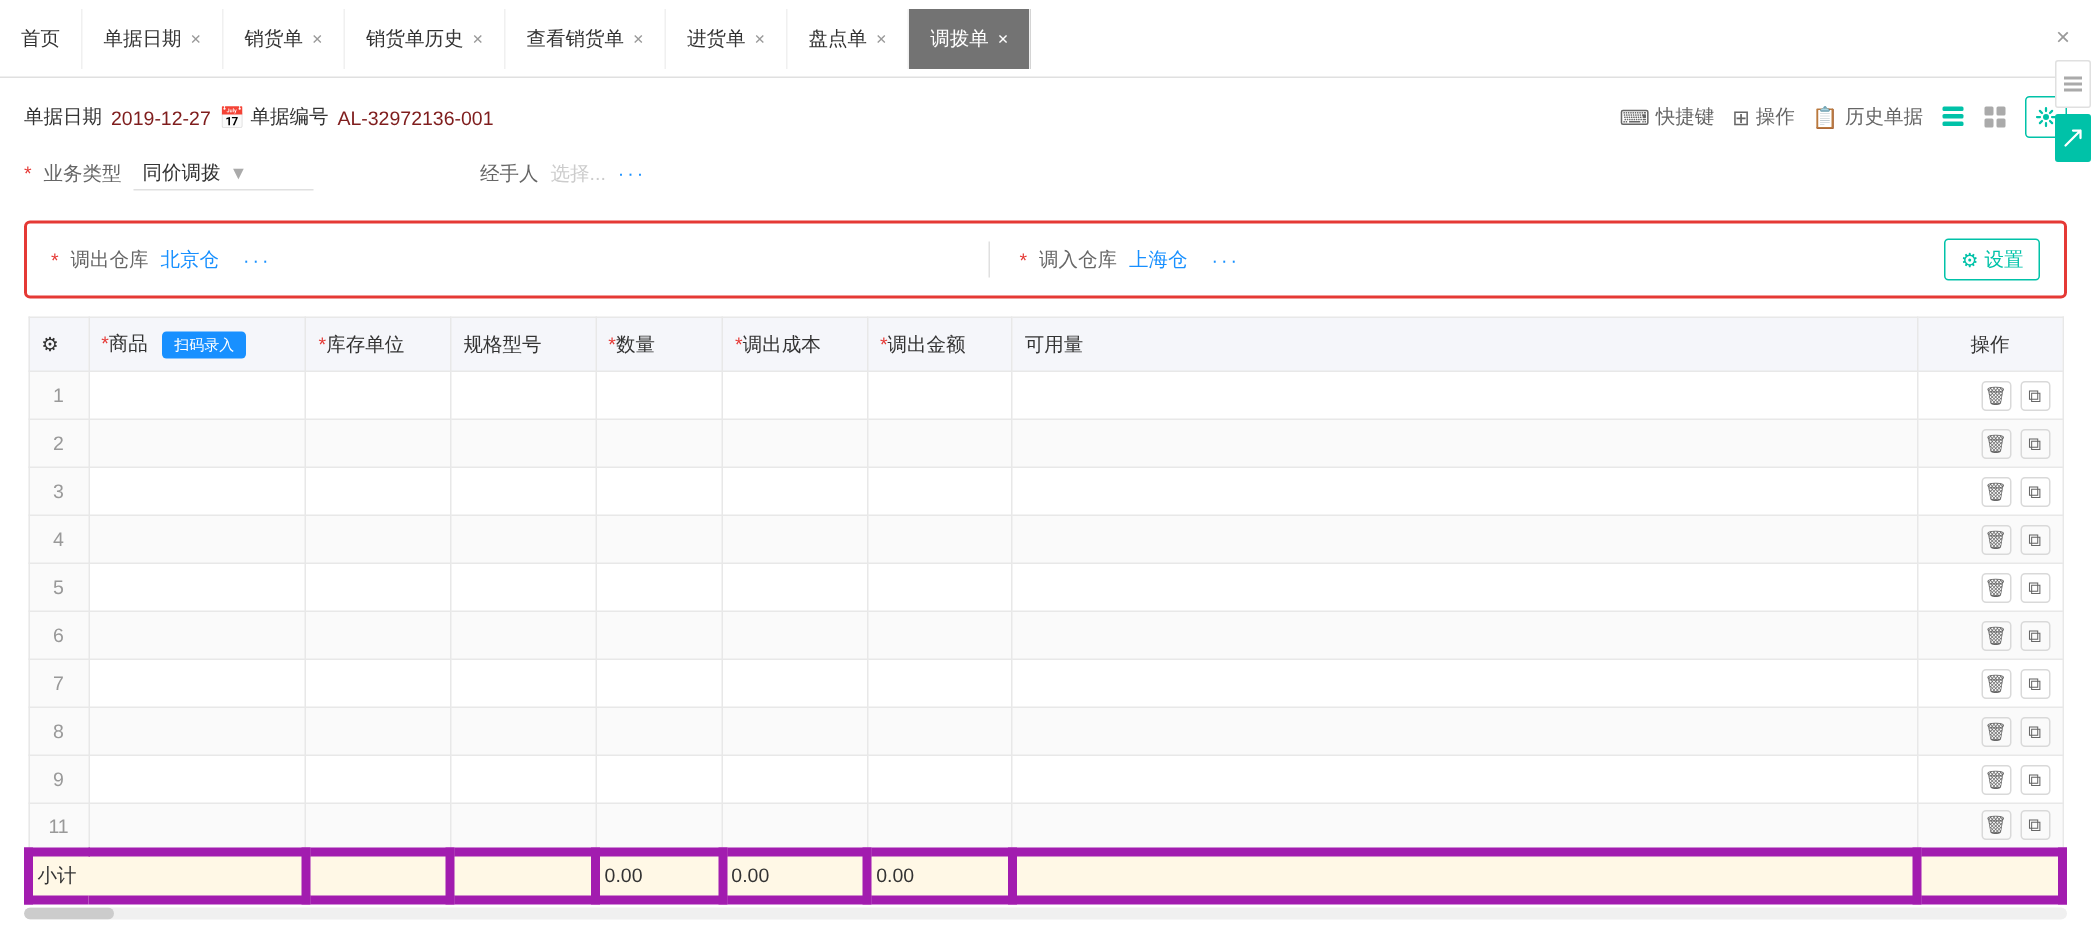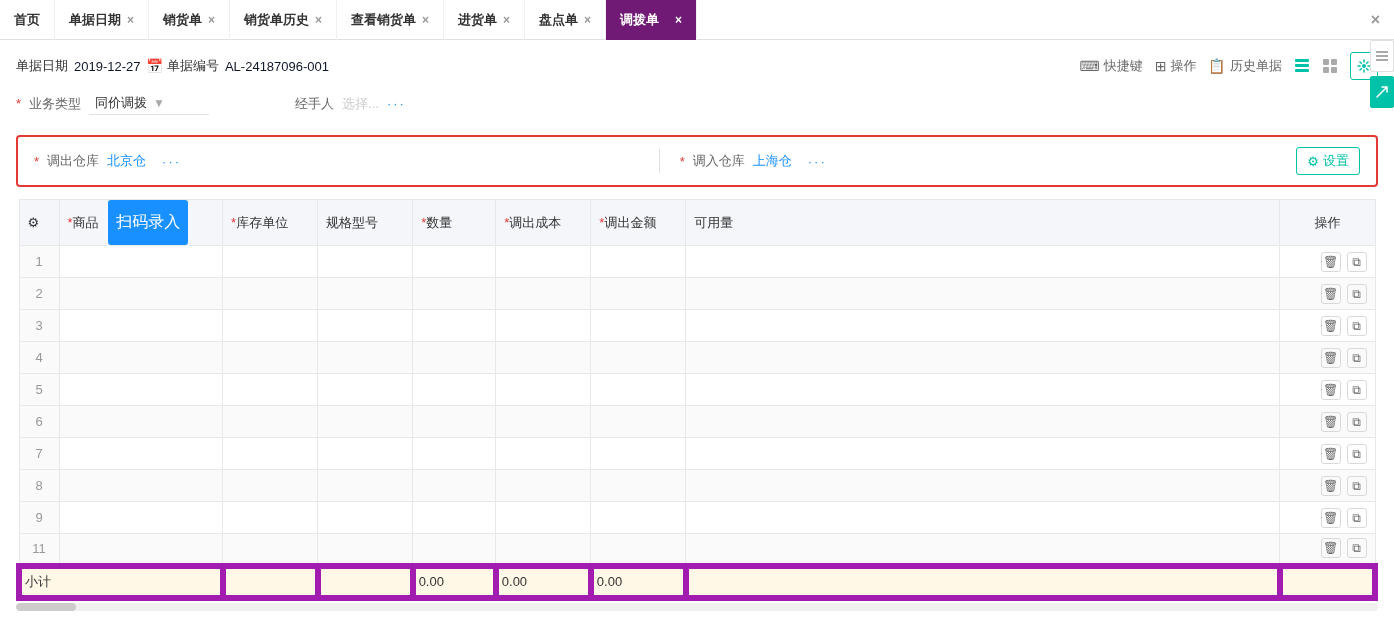--- a/index.html
+++ b/index.html
@@ -4,43 +4,41 @@
   <style>
     * { box-sizing: border-box; margin: 0; padding: 0; }
     body { font-family: 'Microsoft YaHei', Arial, sans-serif; font-size: 13px; color: #333; background: #fff; width: 1394px; height: 634px; overflow: hidden; }
 
     
     .tab-bar {
       display: flex;
       align-items: center;
       border-bottom: 1px solid #e0e0e0;
       background: #fff;
-      height: 40px;
+      height: 52px;
       padding: 0 0 0 0;
       position: relative;
-      font-weight: bold;
     }
     .tab-item {
       display: flex;
       align-items: center;
       padding: 0 14px;
       height: 40px;
       line-height: 40px;
       cursor: pointer;
       font-size: 13px;
       color: #333;
       border-right: 1px solid #f0f0f0;
       white-space: nowrap;
       position: relative;
     }
     .tab-item.active {
-      background: #701a75;
+      background: #737373;
       color: #fff;
       border-bottom: none;
-      gap: 10px;
     }
     .tab-item .close-btn {
       margin-left: 6px;
       font-size: 12px;
       color: #999;
       cursor: pointer;
     }
     .tab-item.active .close-btn {
       color: #fff;
     }
@@ -66,21 +64,21 @@
       align-items: center;
       margin-bottom: 12px;
       gap: 3px;
     }
     .form-field {
       display: flex;
       align-items: center;
       gap: 6px;
     }
     .form-field .value {
-      color: #0f172a;
+      color: #7f1d1d;
       font-weight: 500;
     }
     .calendar-icon {
       color: #aaa;
       cursor: pointer;
       font-size: 14px;
     }
     .header-right-actions {
       margin-left: auto;
       display: flex;
@@ -238,22 +236,22 @@
       padding: 0 3px;
       color: #333;
     }
 
     
     .scan-btn {
       background: #1890ff;
       color: #fff;
       border: none;
       border-radius: 3px;
-      padding: 12px 8px;
-      font-size: 16px;
+      padding: 2px 8px;
+      font-size: 10px;
       cursor: pointer;
       margin-left: 6px;
     }
 
     
     .gear-cell {
       width: 36px;
       text-align: center;
       cursor: pointer;
       color: #666;
@@ -366,21 +364,21 @@
 <div class="main-content">
 
   <div class="form-header">
     <div class="form-field">
       <span>单据日期</span>
       <span class="value">2019-12-27</span>
       <span class="calendar-icon">📅</span>
     </div>
     <div class="form-field">
       <span>单据编号</span>
-      <span class="value">AL-24187096-001</span>
+      <span class="value">AL-32972136-001</span>
     </div>
     <div class="header-right-actions">
       <div class="action-item">
         <span class="icon">⌨</span>
         <span>快捷键</span>
       </div>
       <div class="action-item">
         <span class="icon">⊞</span>
         <span>操作</span>
       </div>
@@ -416,21 +414,21 @@
 
     <div class="business-row">
       <div class="biz-field">
         <span class="req-star">*</span>
         <label>业务类型</label>
         <div class="biz-select">
           <span>同价调拨</span>
           <span class="arrow">▼</span>
         </div>
       </div>
-      <div class="person-field" style="margin-left:56px;">
+      <div class="person-field" style="margin-left:81px;">
         <label>经手人</label>
         <span class="person-placeholder">选择...</span>
         <span class="person-dots">···</span>
       </div>
     </div>
   </div>
 
   <div class="highlighted-box">
     <div class="warehouse-section">
       <span class="req-star">*</span>

